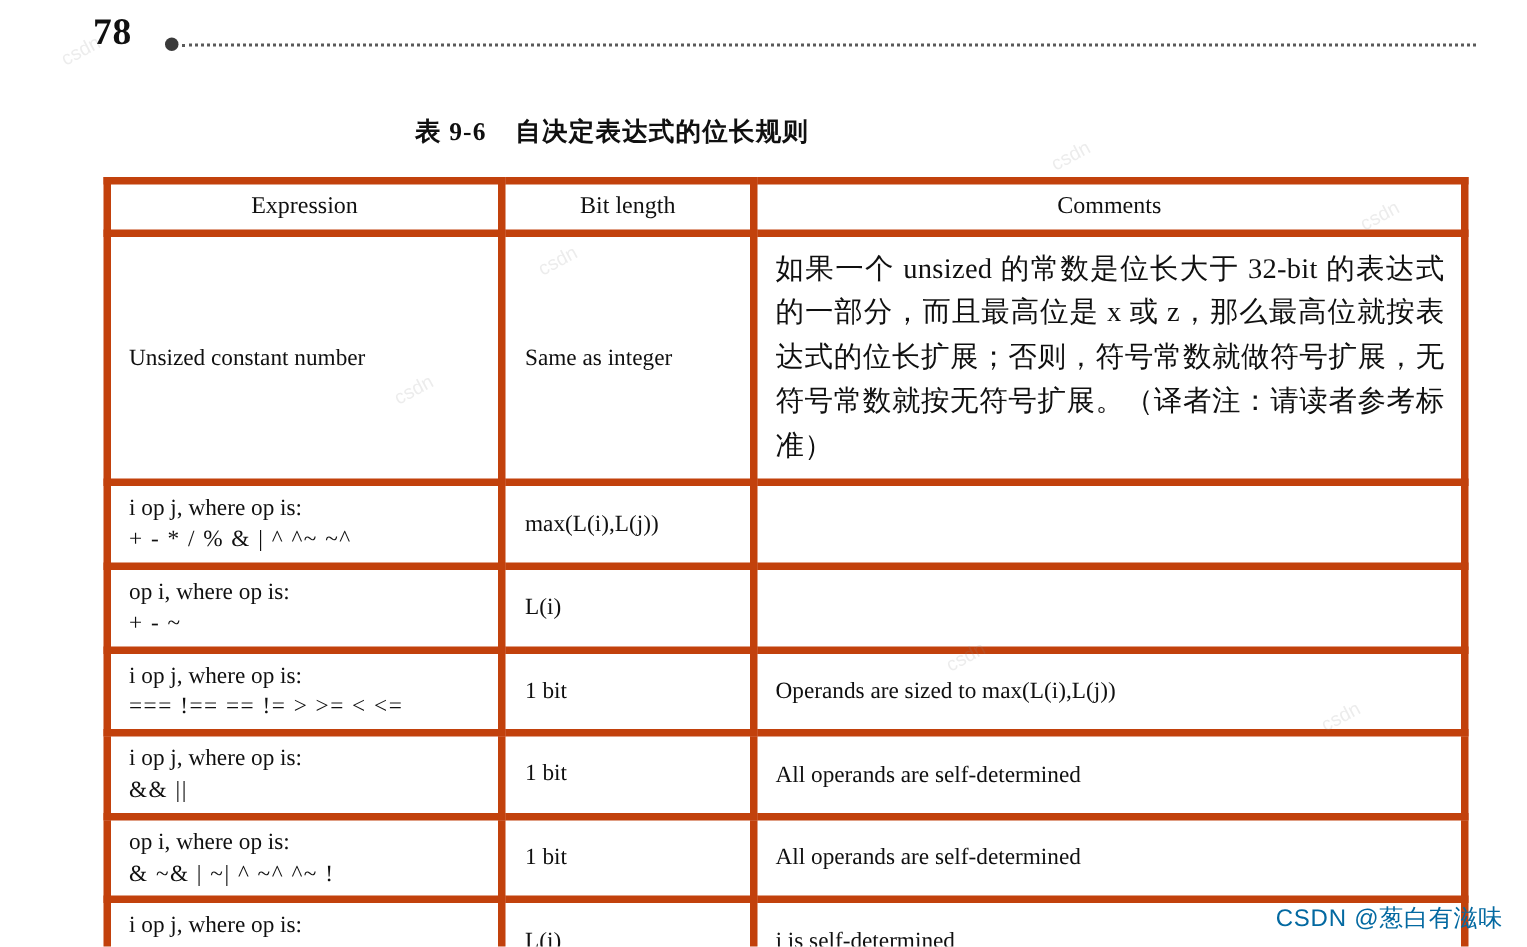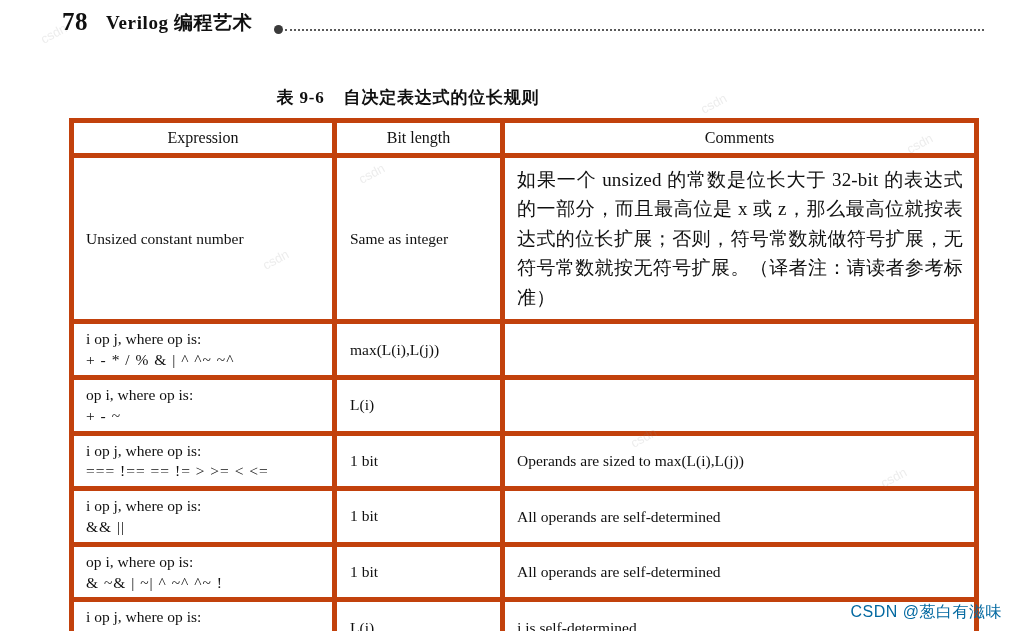--- a/index.html
+++ b/index.html
@@ -59,21 +59,21 @@
     height: 0;
     border-top: 2px dotted #5a5a5a;
     margin-left: 2px;
     position: relative;
     top: 1px;
   }
 
   
   #table-caption {
     position: absolute;
-    top: 86px;
+    top: 76px;
     left: 0;
     width: 816px;
     text-align: center;
     font-size: 17px;
     font-weight: bold;
     letter-spacing: 0.8px;
   }
   #table-caption .cap-num { margin-right: 14px; }
 
   
@@ -154,21 +154,20 @@
     color: #0369a1;
     white-space: nowrap;
     letter-spacing: 0.5px;
   }
 </style>
 </head>
 <body>
 
 <div id="page-header">
   <span id="page-number">78</span>
-  <span id="header-title">Verilog 编程艺术</span>
   <span id="header-rule">
     <span id="header-bullet"></span>
     <span id="header-dots"></span>
   </span>
 </div>
 
 <div id="table-caption">
   <span class="cap-num">表 9-6</span>
   <span>自决定表达式的位长规则</span>
 </div>

